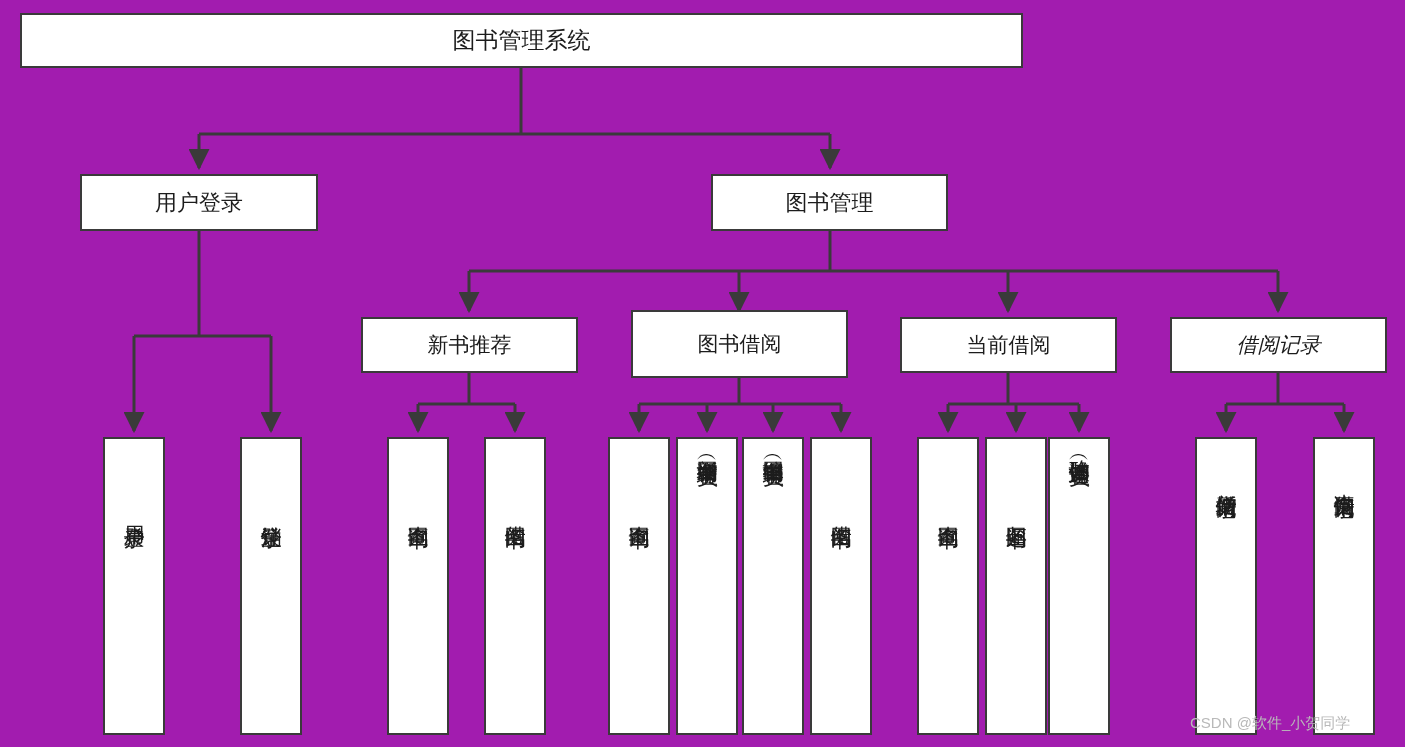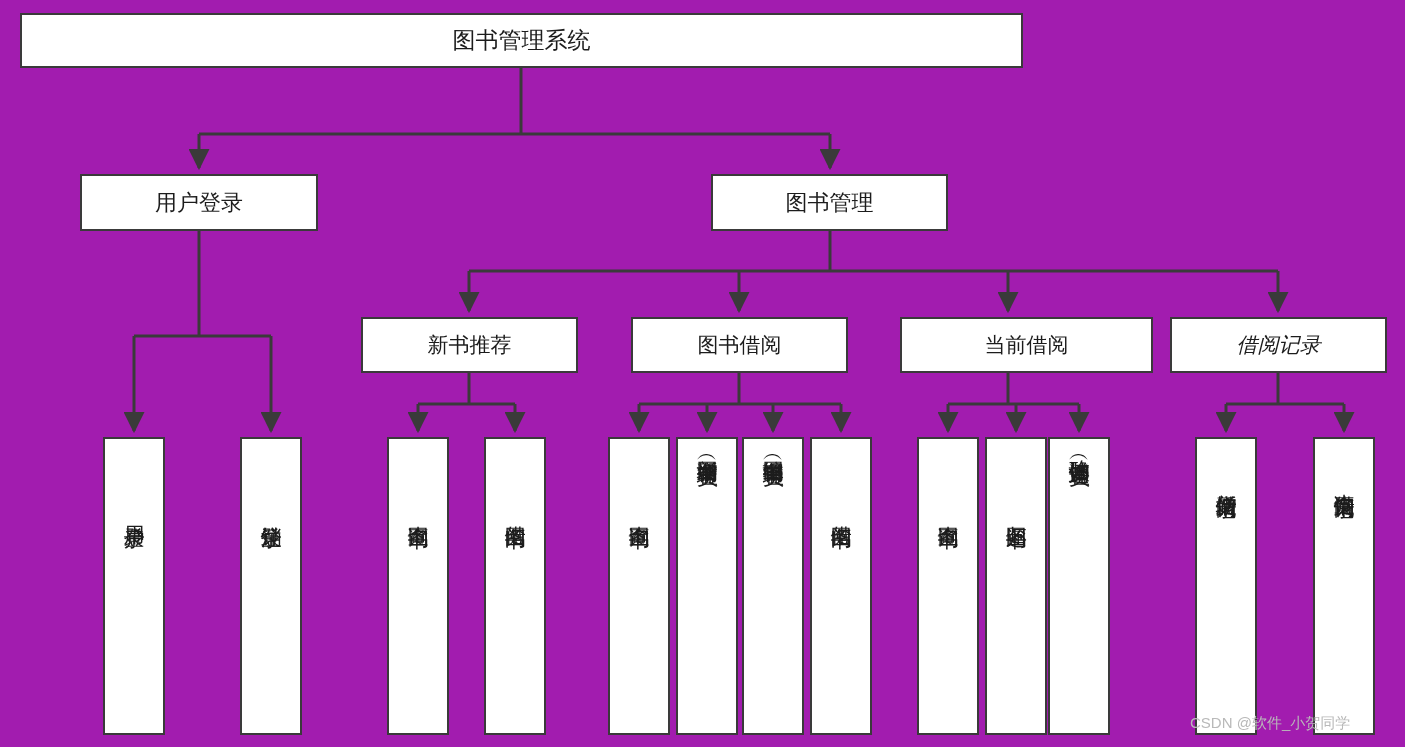--- a/index.html
+++ b/index.html
@@ -132,24 +132,24 @@
   <div class="node node-l2" style="left:80px; top:174px; width:238px; height:57px;">
     <span>用户登录</span>
   </div>
   <div class="node node-l2" style="left:711px; top:174px; width:237px; height:57px;text-align:center;">
     <span>图书管理</span>
   </div>
 
   <div class="node node-l3" style="left:361px; top:317px; width:217px; height:56px;text-align:center;">
     <span>新书推荐</span>
   </div>
-  <div class="node node-l3" style="left:631px; top:317px; width:217px; height:56px;font-family:Liberation Serif, serif;">
+  <div class="node node-l3" style="left:631px; top:310px; width:217px; height:68px;font-family:Liberation Serif, serif;">
     <span>图书借阅</span>
   </div>
-  <div class="node node-l3" style="left:900px; top:317px; width:253px; height:56px;">
+  <div class="node node-l3" style="left:900px; top:317px; width:217px; height:56px;">
     <span>当前借阅</span>
   </div>
   <div class="node node-l3" style="left:1170px; top:317px; width:217px; height:56px;font-style:italic;">
     <span>借阅记录</span>
   </div>
 
   <div class="node node-leaf" style="left:103px; top:437px; width:62px; height:298px; padding-top:70px;">
     <span class="label-vertical">用户登录</span>
   </div>
   <div class="node node-leaf" style="left:240px; top:437px; width:62px; height:298px; padding-top:70px;">

